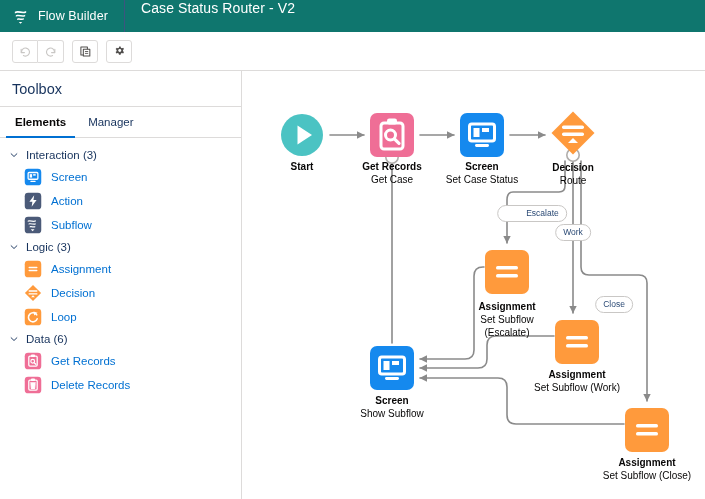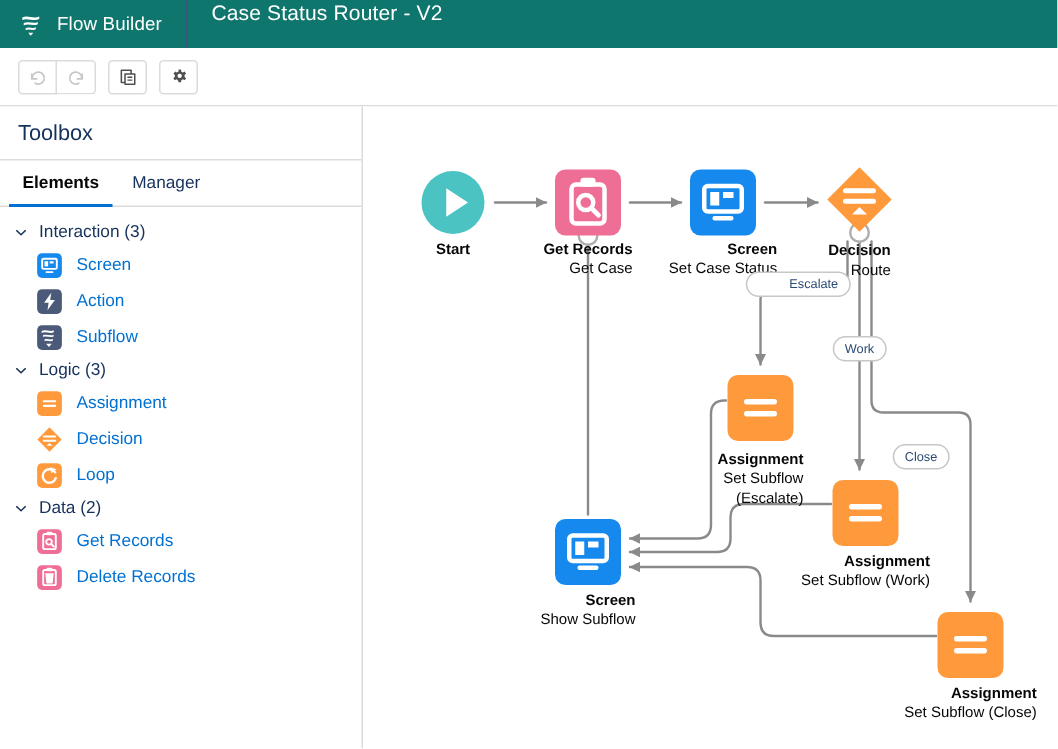--- a/index.html
+++ b/index.html
@@ -122,21 +122,21 @@
     flex: 1;
     position: relative;
     background: #ffffff;
     overflow: hidden;
   }
   .canvas-svg { position: absolute; left: 0; top: 0; }
 
   .node { position: absolute; }
   .node-label {
     position: absolute;
-    text-align: right;
+    text-align: center;
     font-size: 10px;
     line-height: 13px;
     color: #080707;
     white-space: nowrap;
     transform: translateX(-50%);
   }
   .node-label .nm { font-weight: bold; display: block; }
   .node-label .sub { font-weight: normal; display: block; }
 
   .branch-pill {
@@ -281,21 +281,21 @@
             <rect x="1" y="1" width="22" height="22" rx="4.5" fill="#ff9a3c"></rect>
             <path d="M17 9.2 A6 6 0 1 0 17.6 14.4" fill="none" stroke="#ffffff" stroke-width="2.1" stroke-linecap="round"></path>
             <path d="M12.6 4.6 L18.2 6.4 L13.6 10 Z" fill="#ffffff"></path>
           </svg>
           <span class="pal-label">Loop</span>
         </div>
         <div class="group-head">
           <svg viewBox="0 0 16 16" class="chev">
             <path d="M3.4 6 L8 10.4 L12.6 6" fill="none" stroke="#16325c" stroke-width="1.5" stroke-linecap="round" stroke-linejoin="round"></path>
           </svg>
-          <span>Data (2)</span>
+          <span>Data (6)</span>
         </div>
         <div class="pal-item">
           <svg viewBox="0 0 24 24" class="pal-icon">
             <rect x="1" y="1" width="22" height="22" rx="4.5" fill="#ef6e96"></rect>
             <rect x="6.4" y="5.4" width="11.2" height="13.4" rx="1.5" fill="none" stroke="#ffffff" stroke-width="1.7"></rect>
             <rect x="9.3" y="3.4" width="5.4" height="3.1" rx="1.2" fill="#ffffff"></rect>
             <circle cx="11.6" cy="12.3" r="2.5" fill="none" stroke="#ffffff" stroke-width="1.6"></circle>
             <path d="M13.5 14.2 L15.8 16.4" stroke="#ffffff" stroke-width="1.8" stroke-linecap="round"></path>
           </svg>
           <span class="pal-label">Get Records</span>
@@ -407,17 +407,17 @@
           <rect x="1" y="1" width="44" height="44" rx="7" fill="#1589ee"></rect>
           <rect x="10.5" y="12" width="25" height="17" rx="2.3" fill="none" stroke="#ffffff" stroke-width="3"></rect>
           <rect x="14.5" y="16" width="6" height="9" fill="#ffffff"></rect>
           <rect x="23" y="16" width="7" height="4" fill="#ffffff"></rect>
           <rect x="16" y="32" width="14" height="3" rx="1.4" fill="#ffffff"></rect>
         </svg></div>
       <div class="node-label" style="left: 150px; top: 323px;">
         <span class="nm">Screen</span>
         <span class="sub">Show Subflow</span>
       </div>
-      <div class="branch-pill" style="left: 290px; top: 110px; padding-left: 28px;">Escalate</div>
+      <div class="branch-pill" style="left: 290px; top: 134px; padding-left: 28px;">Escalate</div>
       <div class="branch-pill" style="left: 331px; top: 153px;">Work</div>
       <div class="branch-pill" style="left: 372px; top: 197px; margin-top: 28px;">Close</div>
     </div>
 </div>
 
 </body></html>

